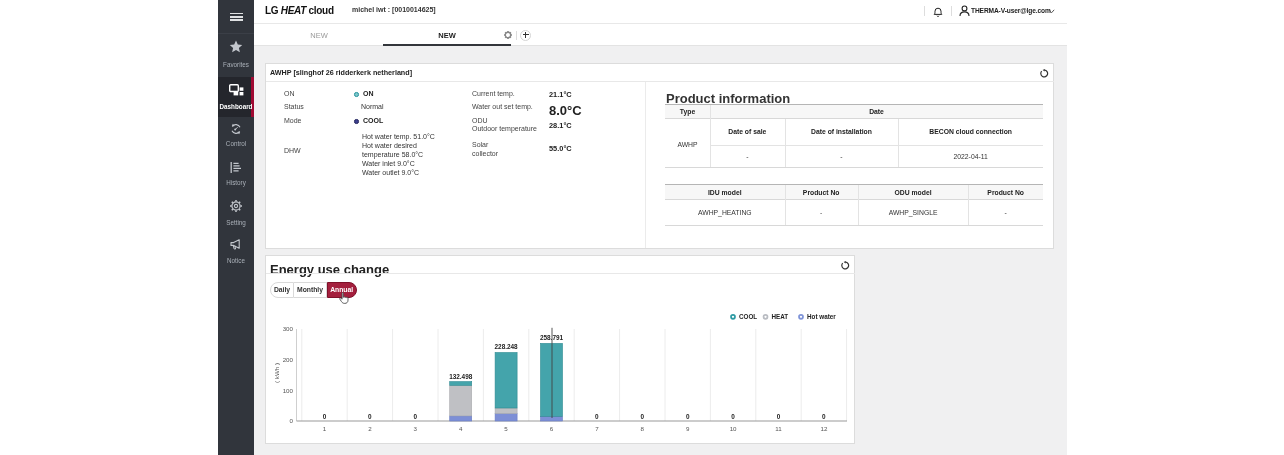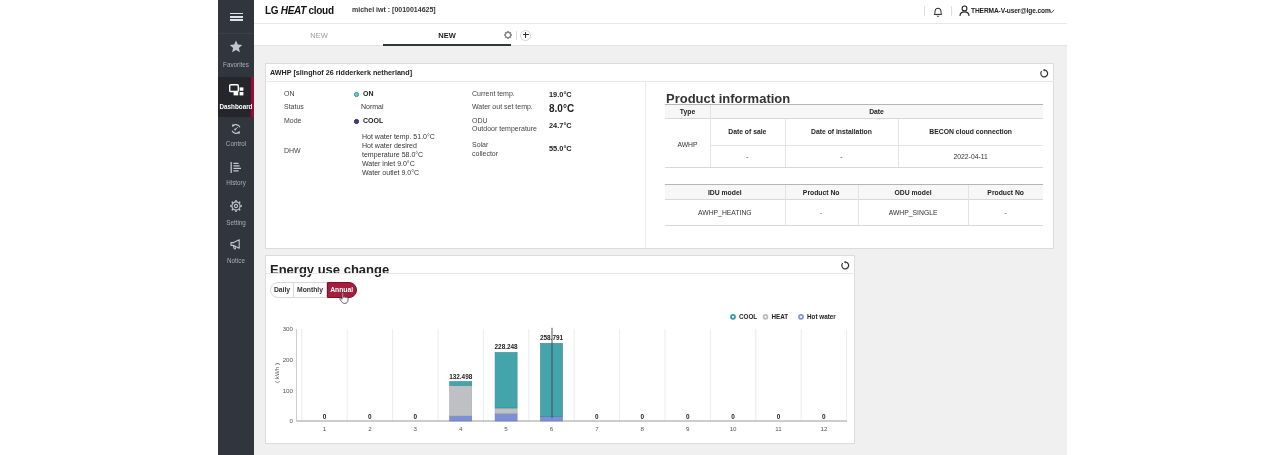--- a/index.html
+++ b/index.html
@@ -118,23 +118,23 @@
 <div class="a" style="left:361px;top:103.4px;font-size:7px;color:#333">Normal</div>
 <div class="a" style="left:354px;top:119.2px;width:4.6px;height:4.6px;border-radius:50%;background:#3c3f8f;border:1.4px solid #23255c"></div>
 <div class="a" style="left:363px;top:117.4px;font-size:7px;font-weight:bold;color:#222">COOL</div>
 <div class="a" style="left:362px;top:131.5px;font-size:7px;color:#333;line-height:9px">Hot water temp. 51.0°C<br>Hot water desired<br>temperature 58.0°C<br>Water inlet 9.0°C<br>Water outlet 9.0°C</div>
 
 <div class="a" style="left:472px;top:90.4px;font-size:7px;color:#444">Current temp.</div>
 <div class="a" style="left:472px;top:103.4px;font-size:7px;color:#444">Water out set temp.</div>
 <div class="a" style="left:472px;top:116.8px;font-size:7px;color:#444;line-height:8.6px">ODU<br>Outdoor temperature</div>
 <div class="a" style="left:472px;top:140.4px;font-size:7px;color:#444;line-height:9px">Solar<br>collector</div>
 
-<div class="a" style="left:549px;top:90px;font-size:7.4px;font-weight:bold;color:#222">19.0°C</div>
-<div class="a" style="left:549px;top:103px;font-size:10px;font-weight:bold;color:#222">8.0°C</div>
-<div class="a" style="left:549px;top:120.8px;font-size:7.4px;font-weight:bold;color:#222">24.7°C</div>
+<div class="a" style="left:549px;top:90px;font-size:7.4px;font-weight:bold;color:#222">21.1°C</div>
+<div class="a" style="left:549px;top:103px;font-size:13px;font-weight:bold;color:#222">8.0°C</div>
+<div class="a" style="left:549px;top:120.8px;font-size:7.4px;font-weight:bold;color:#222">28.1°C</div>
 <div class="a" style="left:549px;top:144.4px;font-size:7.4px;font-weight:bold;color:#222">55.0°C</div>
 
 <div class="a" style="left:666px;top:90.6px;font-size:13px;font-weight:bold;color:#333">Product information</div>
 
 <div class="a" style="left:665px;top:103.5px;width:378px;height:64px">
   <div class="a" style="left:0;top:0;width:378px;height:1px;background:#b5b5b5"></div>
   <div class="a" style="left:0;top:1px;width:378px;height:13.5px;background:#f7f7f7"></div>
   <div class="a" style="left:0;top:14.5px;width:378px;height:1px;background:#d8d8d8"></div>
   <div class="a" style="left:0;top:63px;width:378px;height:1px;background:#d8d8d8"></div>
   <div class="a" style="left:45px;top:1px;width:1px;height:62px;background:#e3e3e3"></div>

